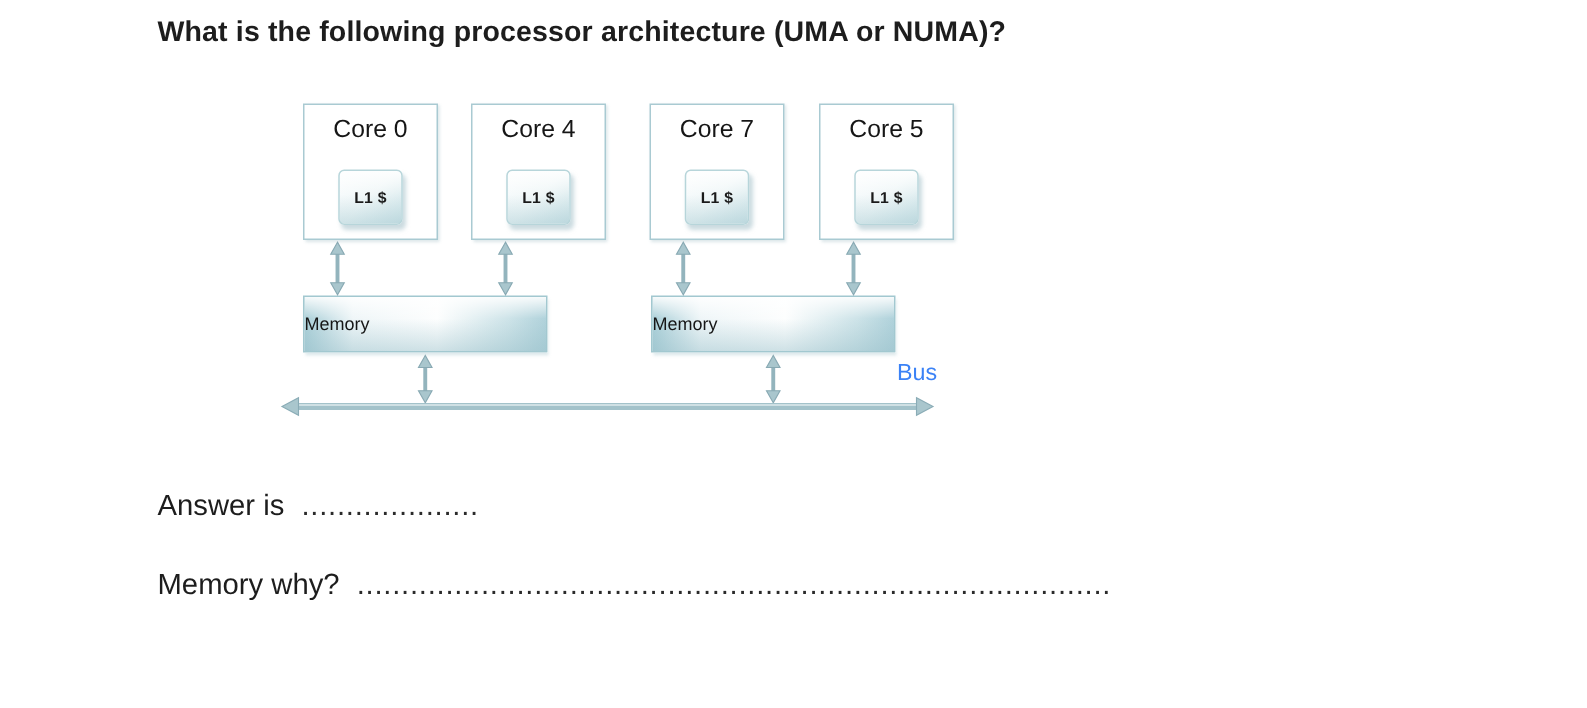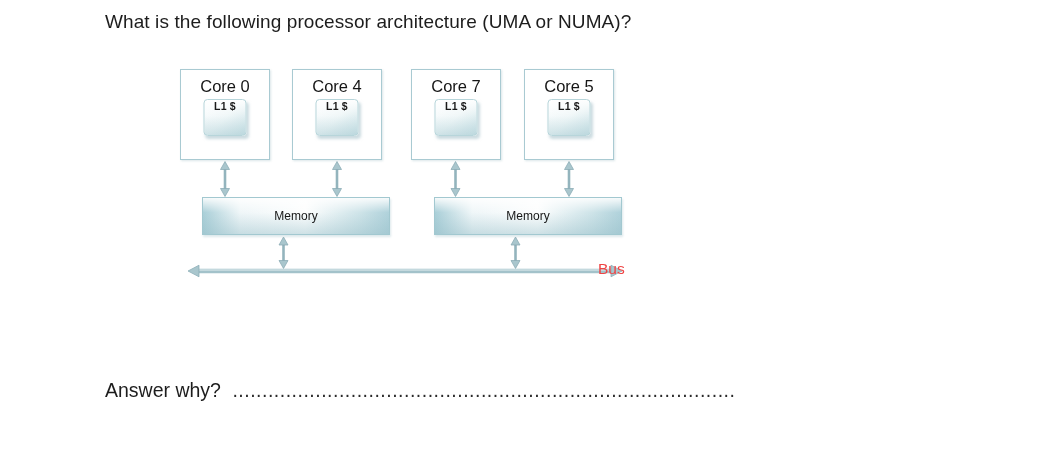--- a/index.html
+++ b/index.html
@@ -8,69 +8,70 @@
     width: 1058px; height: 472px;
     font-family: "Liberation Sans", sans-serif;
     position: relative;
     overflow: hidden;
     color: #1e1e1e;
   }
   .canvas { position: absolute; inset: 0; background: #ffffff; }
 
   .title {
     position: absolute; left: 105px; top: 11px;
-    font-size: 19px; font-weight: 400; color: #1d1d1d;
+    font-size: 19px; font-weight: 700; color: #1d1d1d;
     letter-spacing: 0.1px; white-space: nowrap;
   }
 
   
   .diagram { position: absolute; inset: 0; }
 
   .core {
     position: absolute; top: 69px; width: 90px; height: 91px;
     background: #ffffff;
     border: 1px solid #a9cad2;
     box-shadow: 1px 1px 2px rgba(175, 200, 206, 0.45);
+    margin-left: 22px;
   }
   .core-label {
     position: absolute; top: 7px; left: 0; right: 0;
     text-align: center; font-size: 16.5px; color: #161616;
     white-space: nowrap;
   }
   .l1 {
     position: absolute; left: 50%; transform: translateX(-50%);
-    top: 29px; width: 43px; height: 37px;
+    top: 43px; width: 43px; height: 37px;
     border: 1px solid #b7d5da; border-radius: 4px;
     background:
       linear-gradient(to bottom, rgba(255,255,255,0.85) 0%, rgba(255,255,255,0) 45%, rgba(155,195,204,0.40) 100%),
       linear-gradient(135deg, #fbfdfe 0%, #f0f7f8 50%, #d2e6ea 100%);
     box-shadow: 2px 3px 3px rgba(160, 190, 198, 0.55);
-    display: flex; align-items: flex-start; justify-content: center;
+    display: flex; align-items: center; justify-content: center;
   }
   .l1-label {
     font-size: 10.5px; font-weight: 600; color: #1a1a1a; letter-spacing: 0.2px;
     white-space: nowrap;
   }
 
   .memory {
-    position: absolute; top: 197px; width: 188px; height: 38px;
+    position: absolute; top: 197px; width: 163px; height: 38px;
     border: 1px solid #a2c8d0;
     background:
       linear-gradient(to bottom, rgba(255,255,255,0.9) 0%, rgba(255,255,255,0) 40%, rgba(150,190,200,0.45) 100%),
       linear-gradient(to right, #aacfd8 0%, #eff6f8 20%, #fdfefe 55%, #cde3e8 85%, #b0d2db 100%);
     box-shadow: 1px 2px 2px rgba(170, 200, 208, 0.4);
-    display: flex; align-items: center; justify-content: center;
+    display: flex; align-items: center; 
   }
   .memory-label { font-size: 12px; color: #161616; white-space: nowrap; }
 
   .connectors { position: absolute; inset: 0; pointer-events: none; }
 
   .bus-label {
-    position: absolute; left: 598px; top: 260px;
-    font-size: 15.5px; color: #ef4444; white-space: nowrap;
+    position: absolute; left: 598px; top: 240px;
+    font-size: 15.5px; color: #3b82f6; white-space: nowrap;
   }
 
   
   .answer-line, .explain-line {
     position: absolute; left: 105px;
     font-size: 19.5px; color: #1d1d1d; white-space: nowrap;
   }
   .answer-line { top: 326px; }
   .explain-line { top: 379px; }
   .blank-dots { margin-left: 6px; letter-spacing: 0.5px; color: #2a2a2a; }
@@ -158,18 +159,22 @@
         <line x1="197" y1="271" x2="613" y2="271" stroke="#a3c2ca" stroke-width="4.6"></line>
         <line x1="199" y1="270" x2="611" y2="270" stroke="#cfe0e4" stroke-width="1.3"></line>
         <polygon points="188,271 199,265.2 199,276.8" fill="#a9c6cd" stroke="#8aacb6" stroke-width="0.75"></polygon>
         <polygon points="622,271 611,265.2 611,276.8" fill="#a9c6cd" stroke="#8aacb6" stroke-width="0.75"></polygon>
       </g>
     </svg>
 
     <div class="bus-label">Bus</div>
   </div>
 
+  <div class="answer-line">
+    <span>Answer is</span>
+    <span class="blank-dots">....................</span>
+  </div>
   <div class="explain-line">
-    <span>Answer why?</span>
+    <span>Memory why?</span>
     <span class="blank-dots">.....................................................................................</span>
   </div>
 
 </div>
 
 </body></html>

